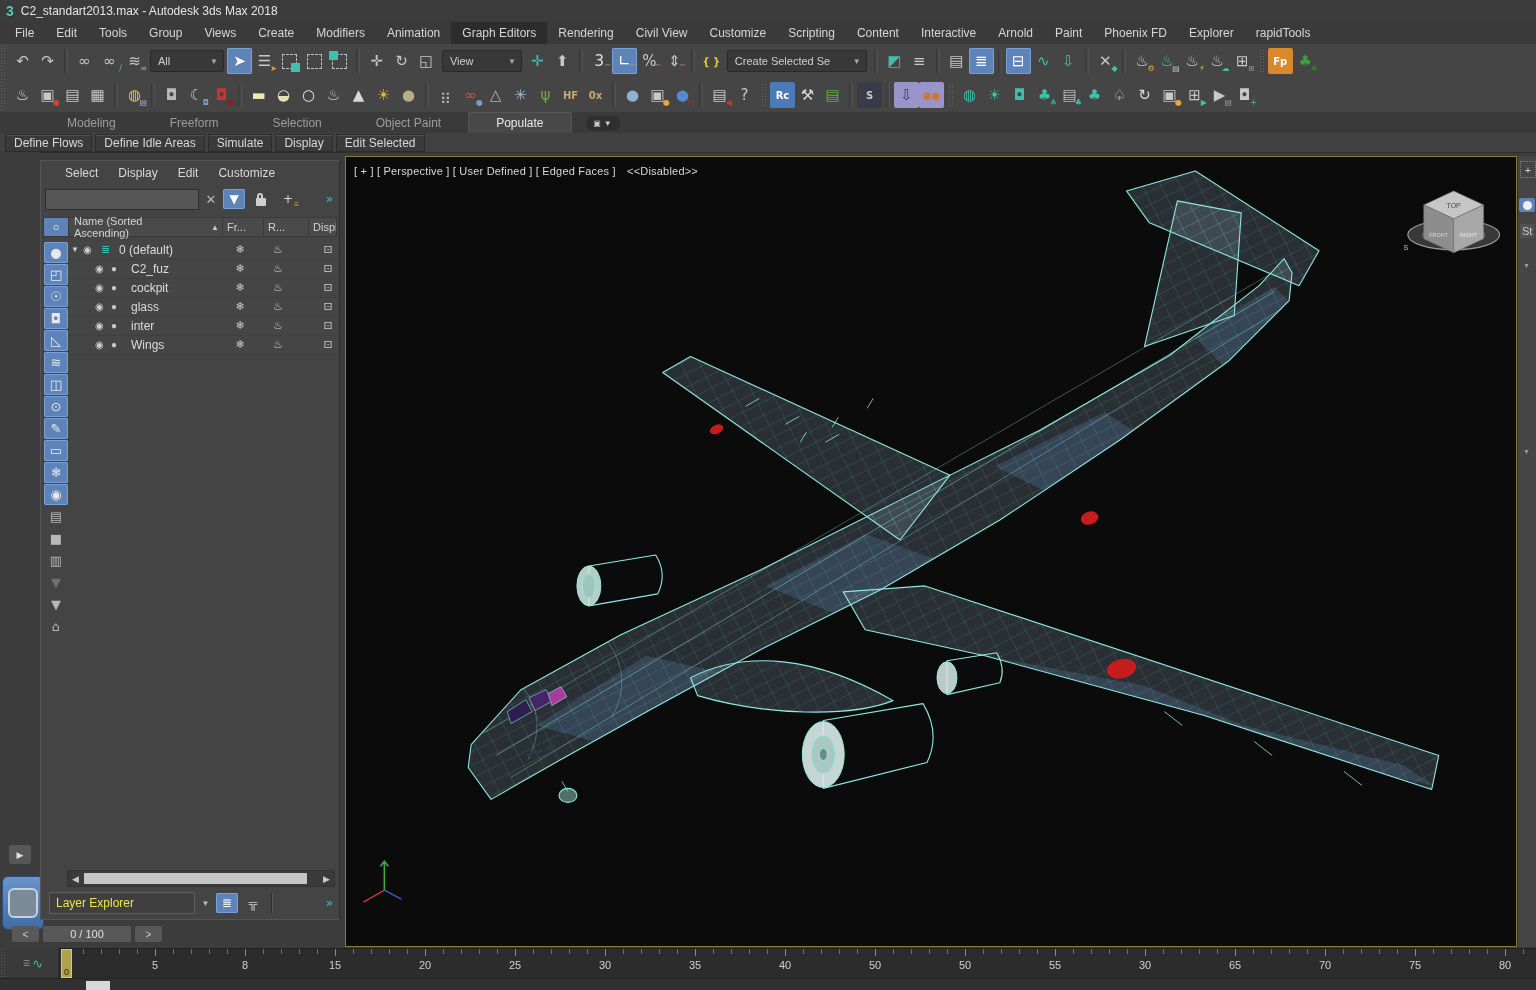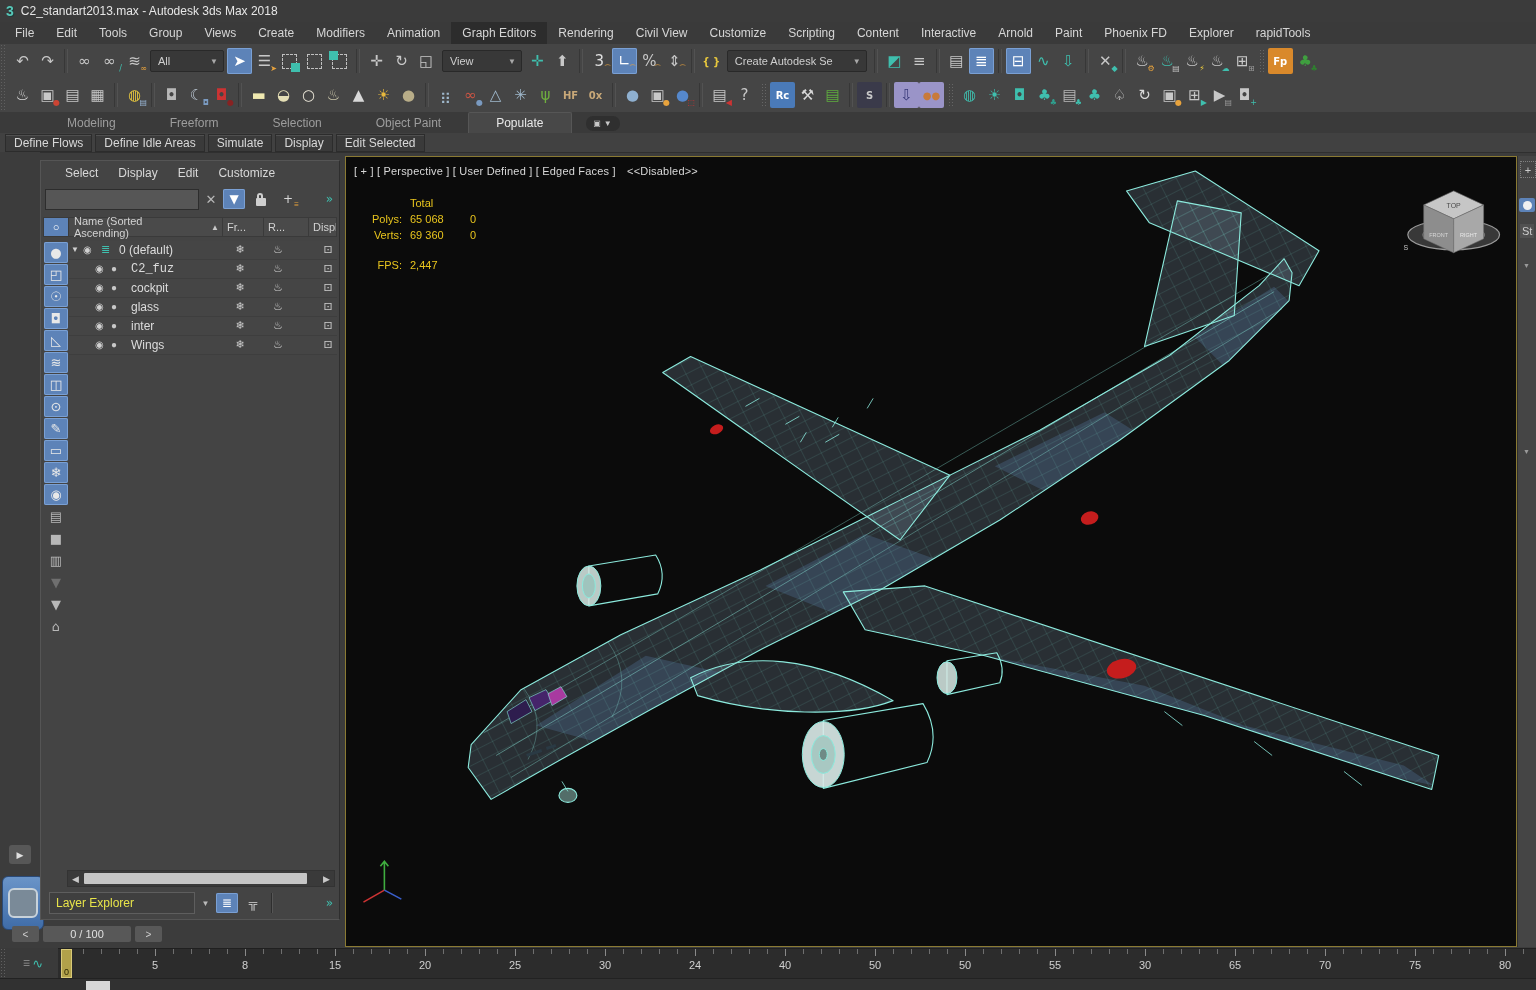--- a/index.html
+++ b/index.html
@@ -269,21 +269,21 @@
       </span>
       <span class="tbicon">
         <span class="glyph" style="color: rgb(200, 200, 200);">⇕</span>
         <span class="g2" style="color: rgb(232, 163, 61);">⌒</span>
       </span>
       <span class="tbdivider"></span>
       <span class="tbicon txt">
         <span class="glyph" style="color: rgb(232, 200, 61);">{ }</span>
       </span>
       <span class="tbdd">
-        <span style="width: 112px; overflow: hidden; white-space: nowrap;">Create Autodesk Se</span>
+        <span style="width: 112px; overflow: hidden; white-space: nowrap;">Create Selected Se</span>
         <span class="arr">▼</span>
       </span>
       <span class="tbdivider"></span>
       <span class="tbicon">
         <span class="glyph" style="color: rgb(63, 191, 174);">◩</span>
       </span>
       <span class="tbicon">
         <span class="glyph" style="color: rgb(200, 200, 200);">≡</span>
       </span>
       <span class="tbdivider"></span>
@@ -566,21 +566,21 @@
           <span class="eye" style="left: 14px;">◉</span>
           <span class="lstack" style="left: 32px;">≣</span>
           <span class="lname" style="left: 50px;">0 (default)</span>
           <span class="cell" style="left: 160px;">❄</span>
           <span class="cell" style="left: 198px;">♨</span>
           <span class="cell" style="left: 248px;">⊡</span>
         </span>
         <span class="exprow" style="display: block;">
           <span class="eye" style="left: 26px;">◉</span>
           <span class="dot" style="left: 42px;">●</span>
-          <span class="lname" style="left: 62px; font-family: Liberation Mono, monospace;">C2_fuz</span>
+          <span class="lname" style="left: 62px;">C2_fuz</span>
           <span class="cell" style="left: 160px;">❄</span>
           <span class="cell" style="left: 198px;">♨</span>
           <span class="cell" style="left: 248px;">⊡</span>
         </span>
         <span class="exprow" style="display: block;">
           <span class="eye" style="left: 26px;">◉</span>
           <span class="dot" style="left: 42px;">●</span>
           <span class="lname" style="left: 62px;">cockpit</span>
           <span class="cell" style="left: 160px;">❄</span>
           <span class="cell" style="left: 198px;">♨</span>
@@ -736,32 +736,20 @@
         <text x="1110" y="51" font-size="7" fill="#4a4a4a" text-anchor="middle">TOP</text>
         <text x="1095" y="80" font-size="5.5" fill="#d8d8d8" text-anchor="middle">FRONT</text>
         <text x="1125" y="80" font-size="5.5" fill="#e8e8e8" text-anchor="middle">RIGHT</text>
         <text x="1062" y="93" font-size="7" fill="#c8c8c8" text-anchor="middle">S</text>
       </g>
     </svg>
 
     <div class="vp-label">
       <span>[ + ] [ Perspective ] [ User Defined ] [ Edged Faces ]</span>
       <span class="dis">&lt;&lt;Disabled&gt;&gt;</span>
-    </div>
-    <div class="vp-stats">
-      <div><span class="st-l"></span><span class="st-v">Total</span></div>
-      <div>
-        <span class="st-l">Polys:</span><span class="st-v">65 068</span><span class="st-x">0</span>
-      </div>
-      <div>
-        <span class="st-l">Verts:</span><span class="st-v">69 360</span><span class="st-x">0</span>
-      </div>
-      <div class="fpsrow">
-        <span class="st-l">FPS:</span><span class="st-v">2,447</span>
-      </div>
     </div>
   </div>
 
   <div class="cmdsliver">
     <div class="cs-plus">+</div>
     <div class="cs-blue">
         <i></i>
       </div>
     <div class="cs-st">St</div>
     <div class="cs-ar" style="top:106px">▼</div>
@@ -816,21 +804,21 @@
         <span class="tick minor" style="left: 493px;"></span>
         <span class="tick minor" style="left: 511px;"></span>
         <span class="tick minor" style="left: 529px;"></span>
         <span class="tick" style="left: 547px;"></span>
         <span class="tlabel" style="left: 547px;">30</span>
         <span class="tick minor" style="left: 565px;"></span>
         <span class="tick minor" style="left: 583px;"></span>
         <span class="tick minor" style="left: 601px;"></span>
         <span class="tick minor" style="left: 619px;"></span>
         <span class="tick" style="left: 637px;"></span>
-        <span class="tlabel" style="left: 637px;">24</span>
+        <span class="tlabel" style="left: 637px;">35</span>
         <span class="tick minor" style="left: 655px;"></span>
         <span class="tick minor" style="left: 673px;"></span>
         <span class="tick minor" style="left: 691px;"></span>
         <span class="tick minor" style="left: 709px;"></span>
         <span class="tick" style="left: 727px;"></span>
         <span class="tlabel" style="left: 727px;">40</span>
         <span class="tick minor" style="left: 745px;"></span>
         <span class="tick minor" style="left: 763px;"></span>
         <span class="tick minor" style="left: 781px;"></span>
         <span class="tick minor" style="left: 799px;"></span>

